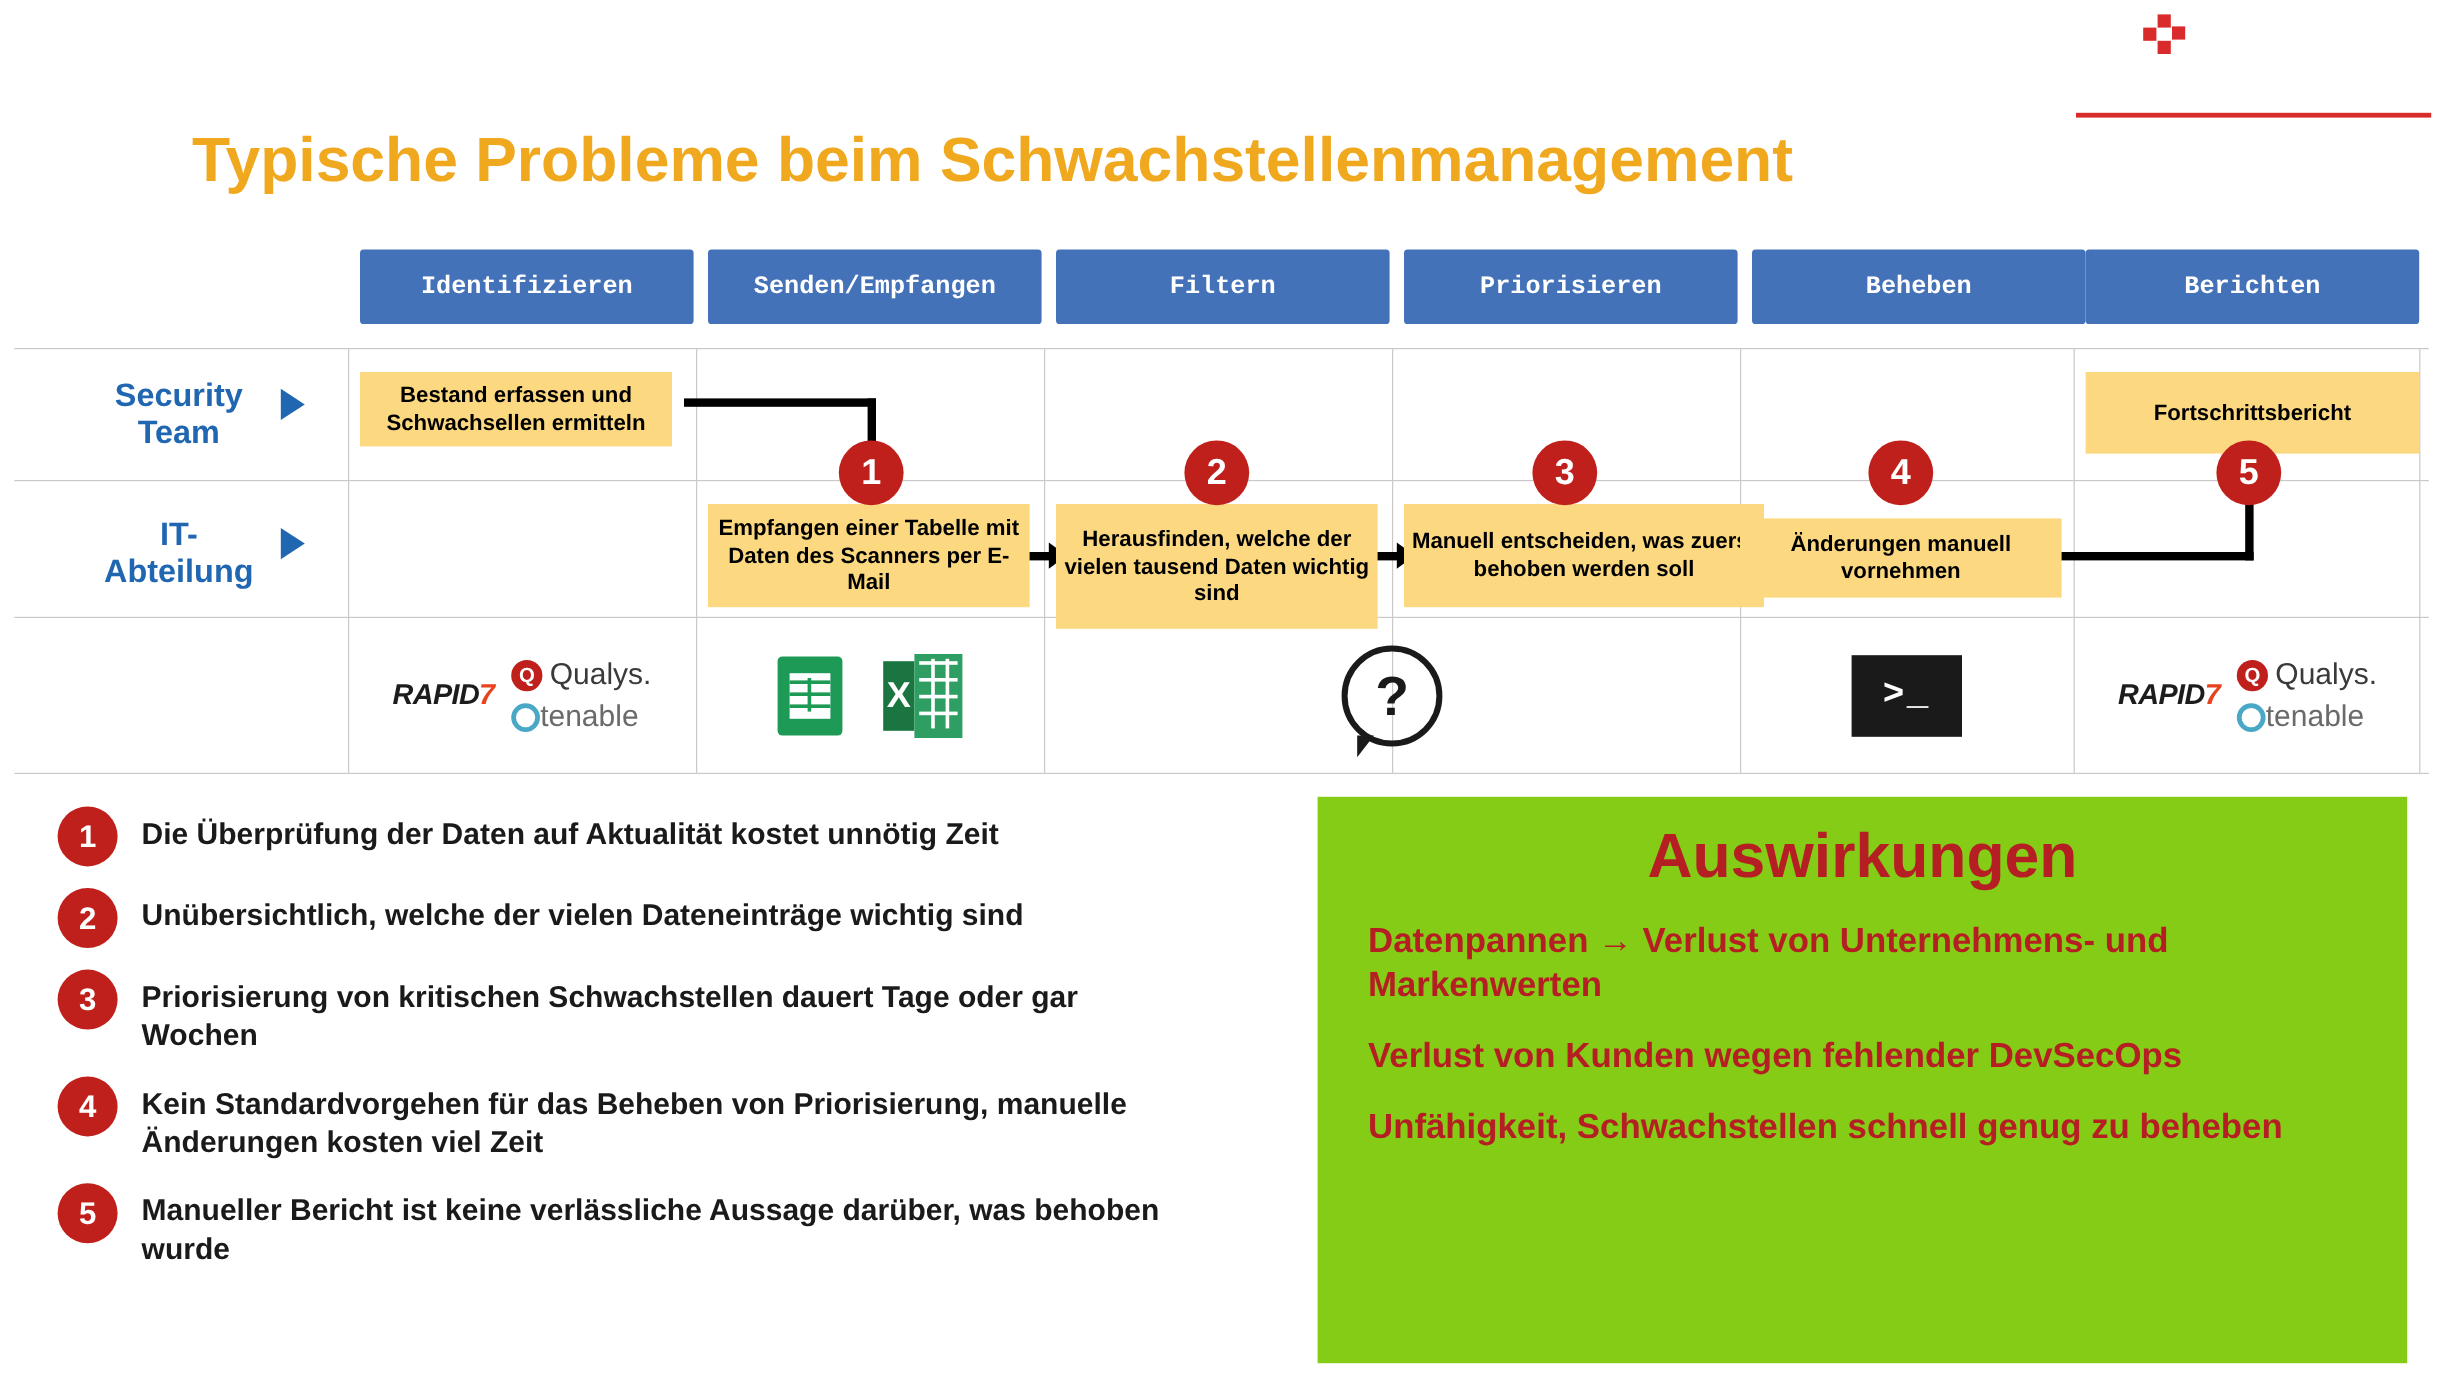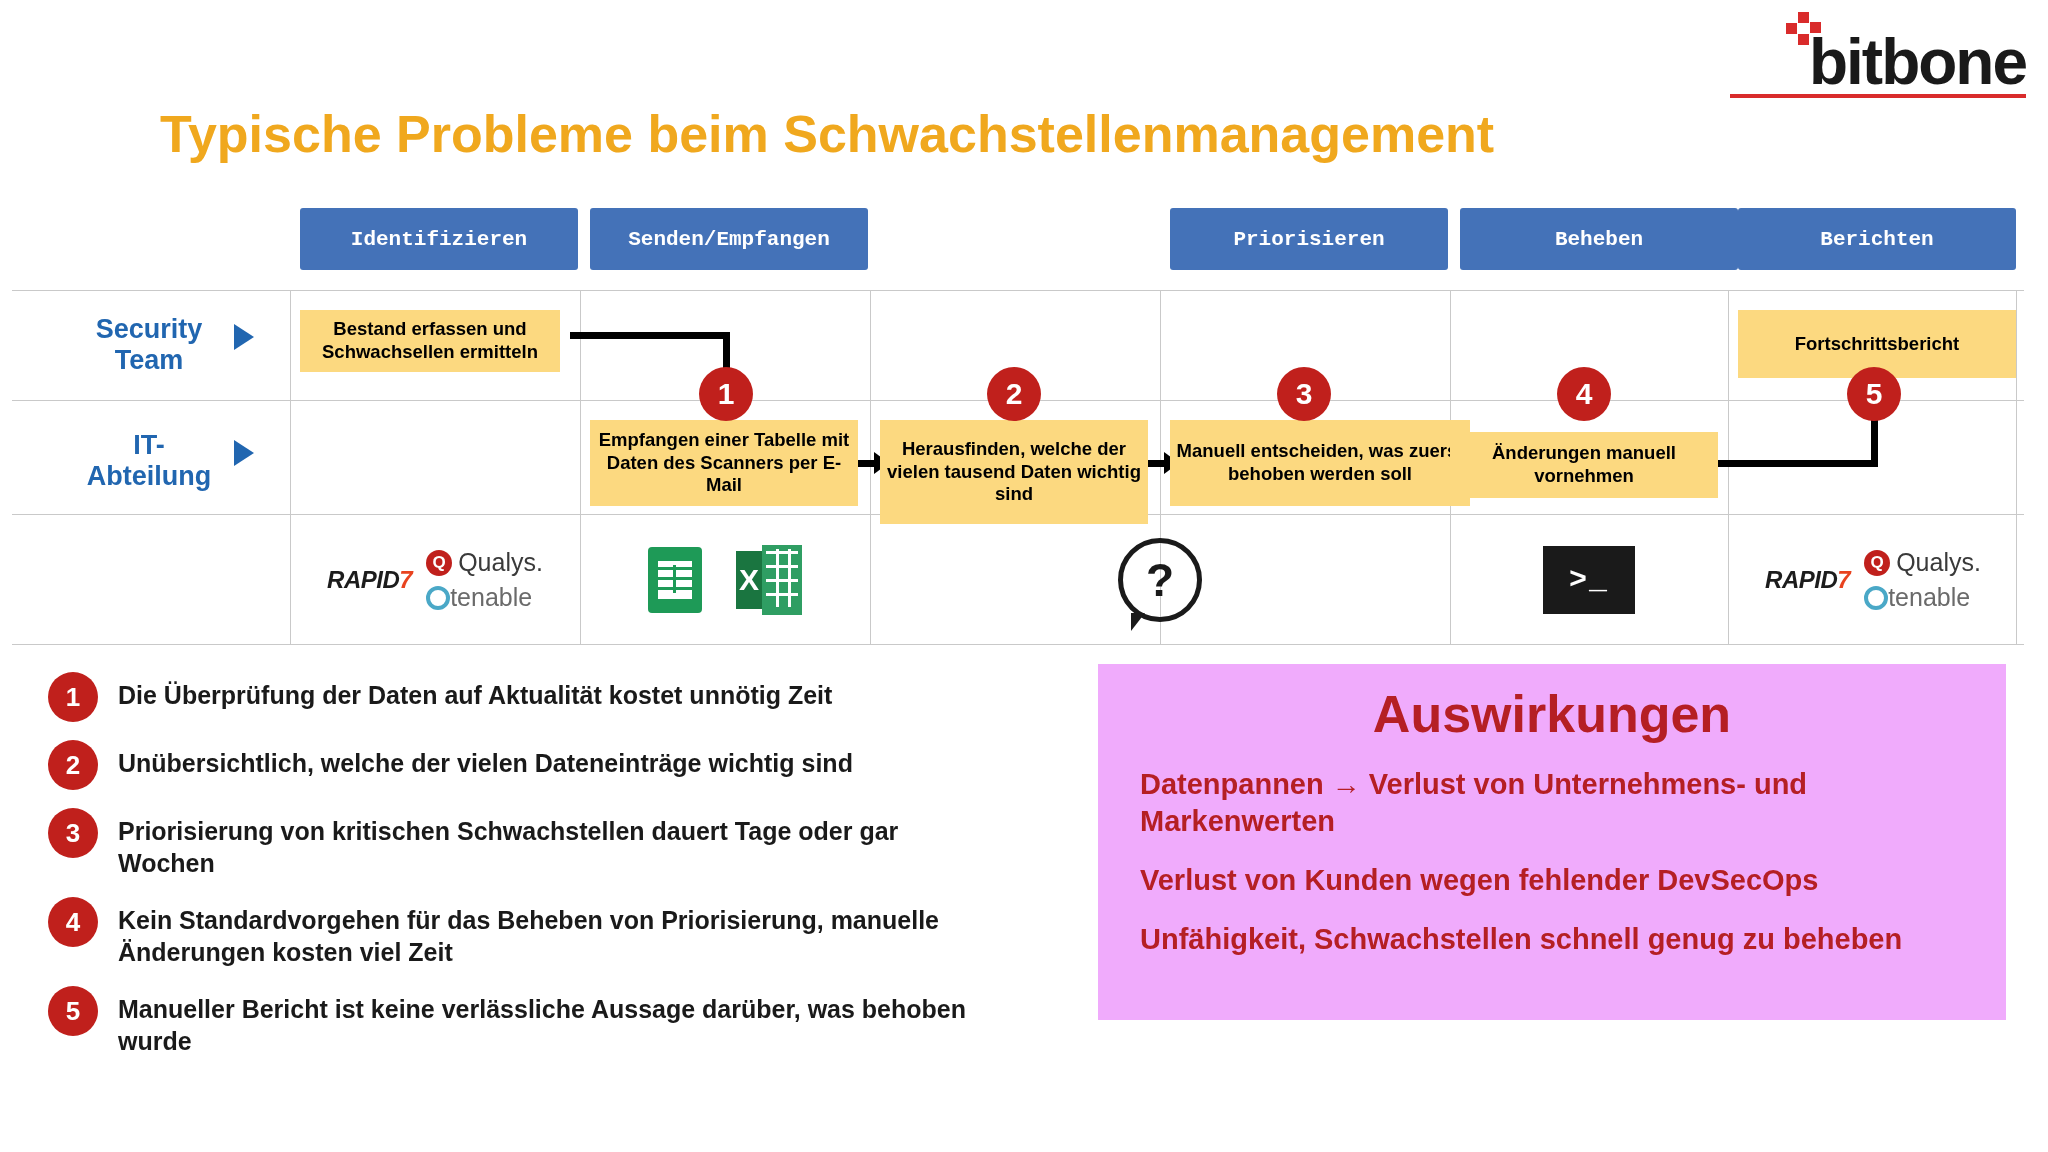--- a/index.html
+++ b/index.html
@@ -267,22 +267,22 @@
     line-height: 1.28;
     padding-top: 7px;
   }
 
   
   #impact {
     position: absolute;
     left: 1098px;
     top: 664px;
     width: 908px;
-    height: 356px;
-    background: #f0abfc;
+    height: 472px;
+    background: #84cc16;
   }
   #impact h2 {
     margin: 0;
     padding-top: 20px;
     text-align: center;
     font-size: 52px;
     color: #b51f24;
     font-weight: bold;
   }
   #impact .line {
@@ -296,33 +296,31 @@
 </head>
 <body>
 
 <div id="logo">
   <div class="dots">
     <span class="dot" style="left:12px;  top:0;"></span>
     <span class="dot" style="left:24px;  top:10px;"></span>
     <span class="dot" style="left:0px;   top:11px;"></span>
     <span class="dot" style="left:12px;  top:22px;"></span>
   </div>
-  <div class="logo-text">
-    <span class="bit">bit</span><span class="bone">bone</span>
-  </div>
   <div class="underline"></div>
 </div>
 
 <div id="page-title">Typische Probleme beim Schwachstellenmanagement</div>
 
 <div id="process">
 
   <div class="col-headers">
     <div class="col-head" style="left:288px; width:278px;">Identifizieren</div>
     <div class="col-head" style="left:578px; width:278px;">Senden/Empfangen</div>
+    <div class="col-head" style="left:868px; width:278px;">Filtern</div>
     <div class="col-head" style="left:1158px; width:278px;">Priorisieren</div>
     <div class="col-head" style="left:1448px; width:278px;">Beheben</div>
     <div class="col-head" style="left:1726px; width:278px;">Berichten</div>
   </div>
 
   <div class="grid-line-h" style="top:98px;"></div>
   <div class="grid-line-h" style="top:208px;"></div>
   <div class="grid-line-h" style="top:322px;"></div>
   <div class="grid-line-h" style="top:452px;"></div>
 

